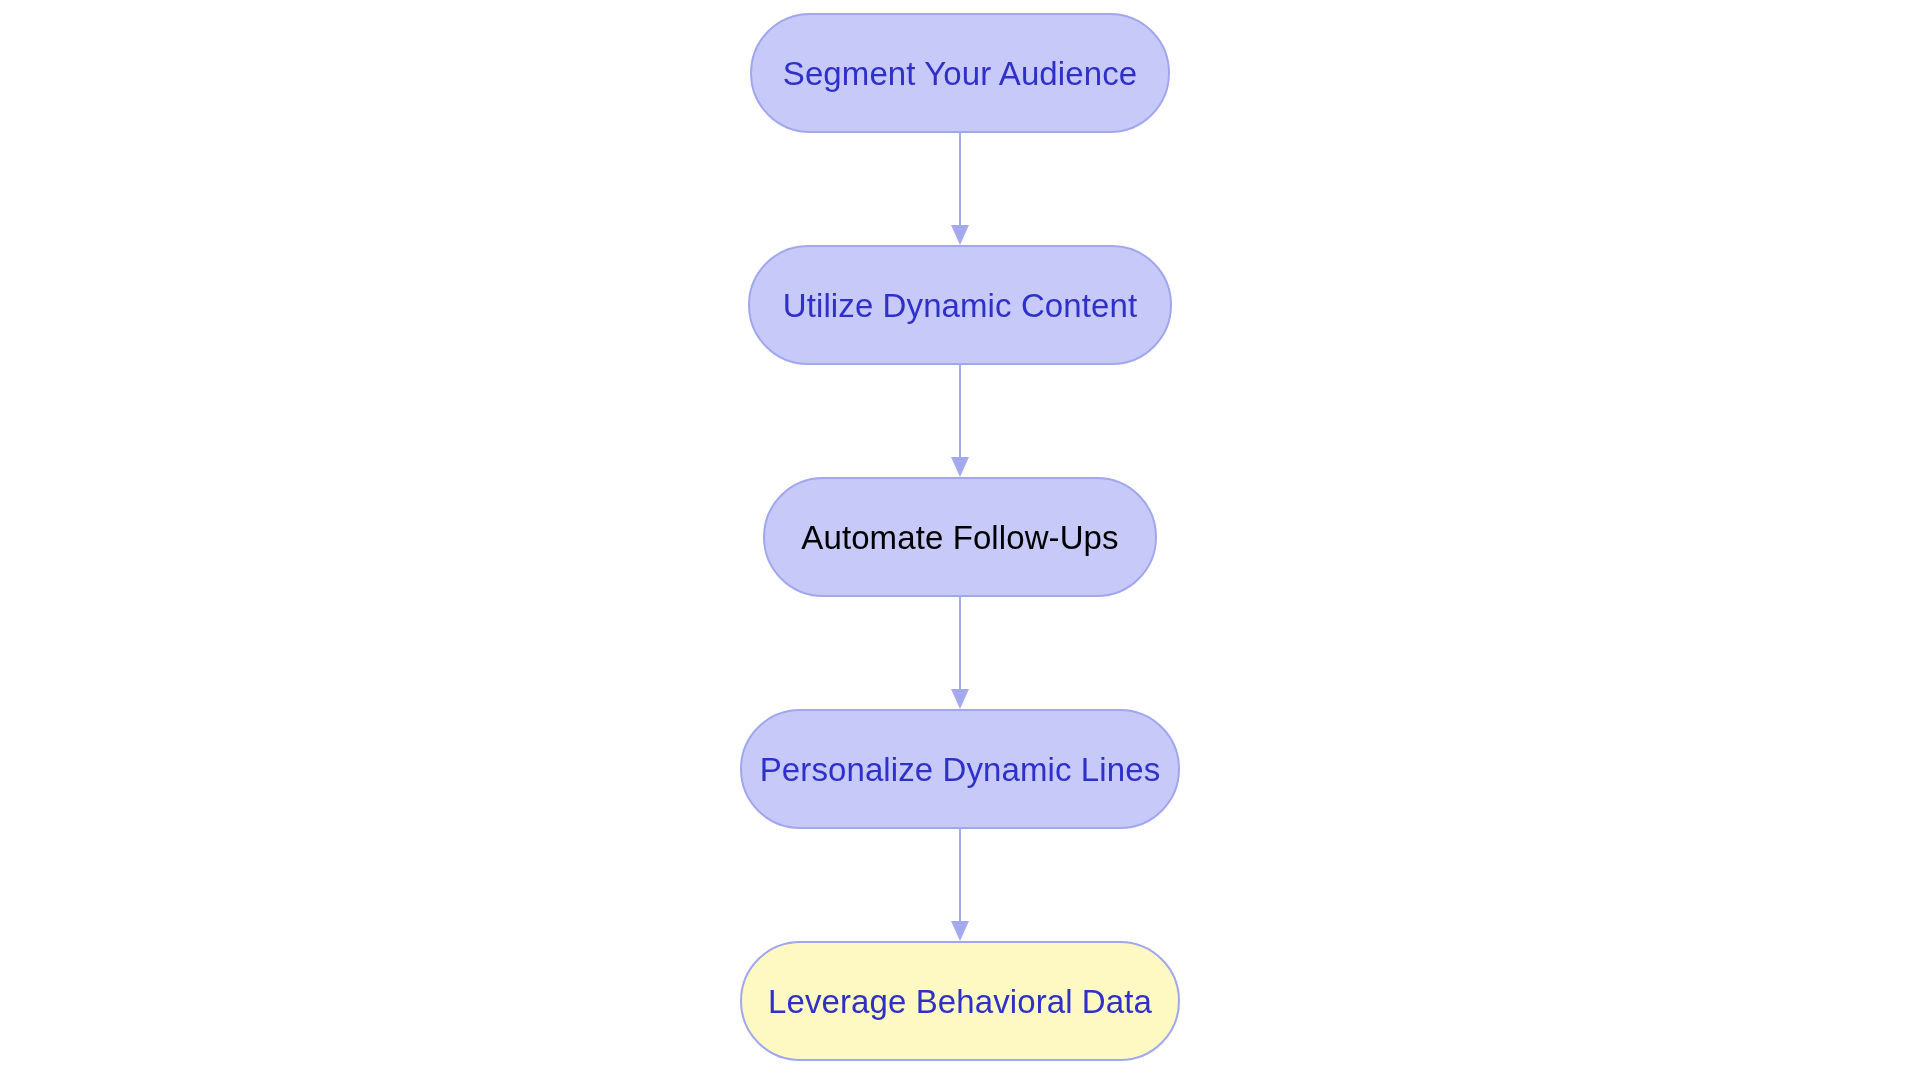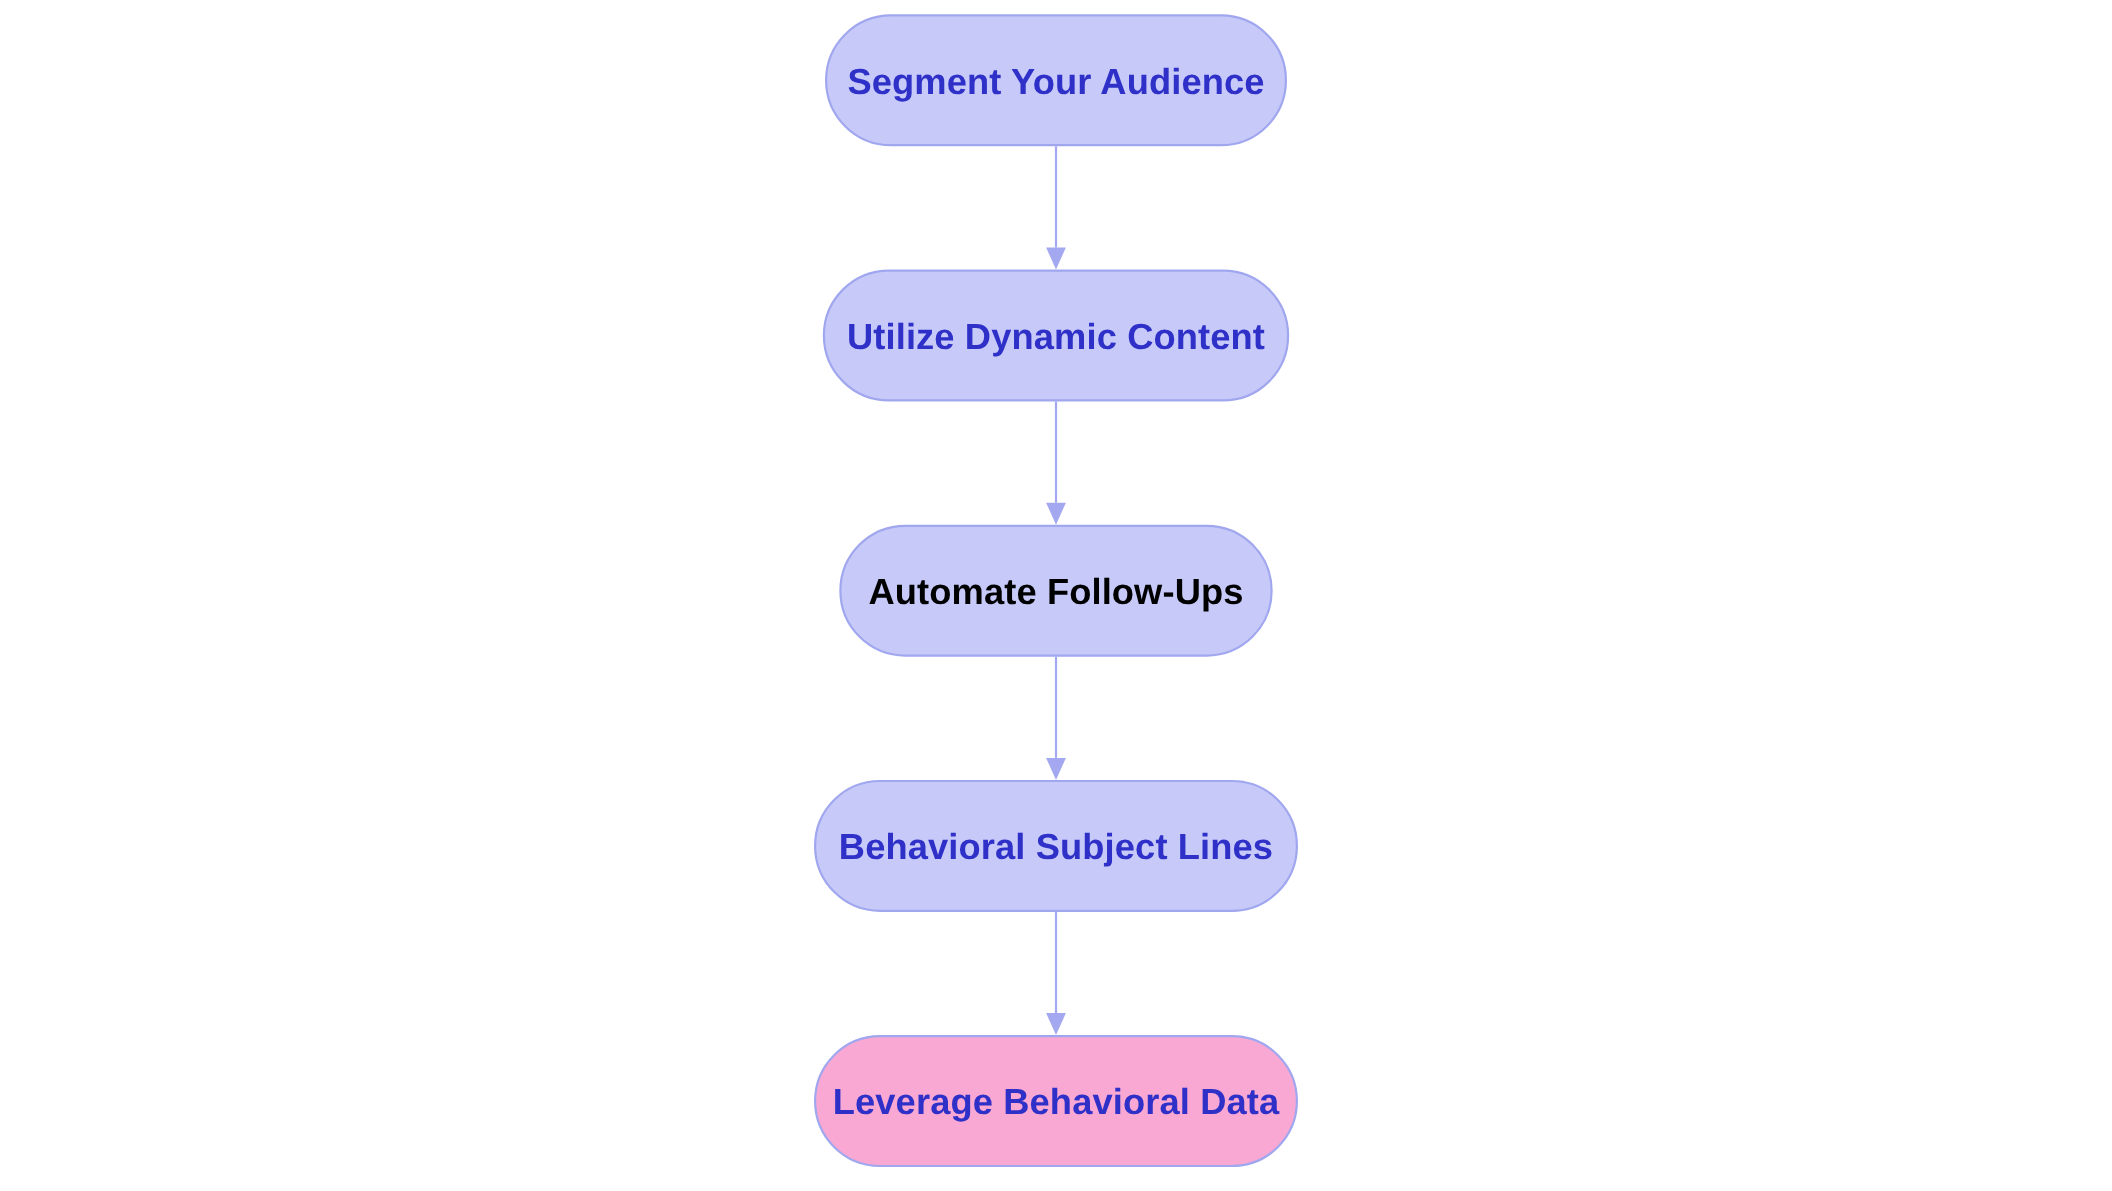--- a/index.html
+++ b/index.html
@@ -29,21 +29,21 @@
     height: 120px;
     border-radius: 60px;
     background: #c7caf9;
     border: 2px solid #a0a7ee;
     transform: translateX(-50%);
     left: 960px;
   }
   .flow-node-label {
     font-family: "Liberation Sans", sans-serif;
     font-size: 33px;
-    font-weight: 700;
+    font-weight: 400;
     color: #2e30c8;
     letter-spacing: 0.1px;
     white-space: nowrap;
     line-height: 1;
   }
   .flow-connector {
     position: absolute;
     left: 960px;
     transform: translateX(-50%);
     width: 24px;
@@ -84,18 +84,18 @@
     <div class="flow-node" style="top: 13px; width: 420px; background: rgb(199, 202, 249); border-color: rgb(160, 167, 238);">
       <span class="flow-node-label" style="color: rgb(46, 48, 200);">Segment Your Audience</span>
     </div>
     <div class="flow-node" style="top: 245px; width: 424px; background: rgb(199, 202, 249); border-color: rgb(160, 167, 238);">
       <span class="flow-node-label" style="color: rgb(46, 48, 200);">Utilize Dynamic Content</span>
     </div>
     <div class="flow-node" style="top: 477px; width: 394px; background: rgb(199, 202, 249); border-color: rgb(160, 167, 238);">
       <span class="flow-node-label" style="color: #000000;">Automate Follow-Ups</span>
     </div>
     <div class="flow-node" style="top: 709px; width: 440px; background: rgb(199, 202, 249); border-color: rgb(160, 167, 238);">
-      <span class="flow-node-label" style="color: rgb(46, 48, 200);">Behavioral Subject Lines</span>
+      <span class="flow-node-label" style="color: rgb(46, 48, 200);">Personalize Dynamic Lines</span>
     </div>
-    <div class="flow-node" style="top: 941px; width: 440px; background: #f9a8d4; border-color: rgb(160, 167, 238);">
+    <div class="flow-node" style="top: 941px; width: 440px; background: #fef9c3; border-color: rgb(160, 167, 238);">
       <span class="flow-node-label" style="color: rgb(46, 48, 200);">Leverage Behavioral Data</span>
     </div>
   </div>
 
 </body></html>

